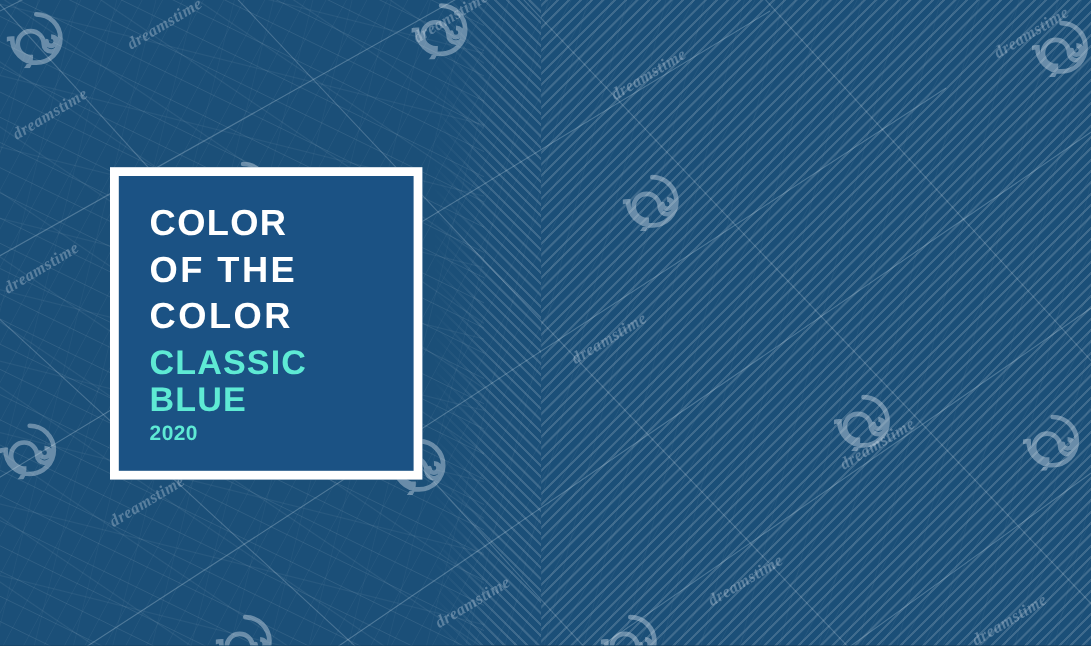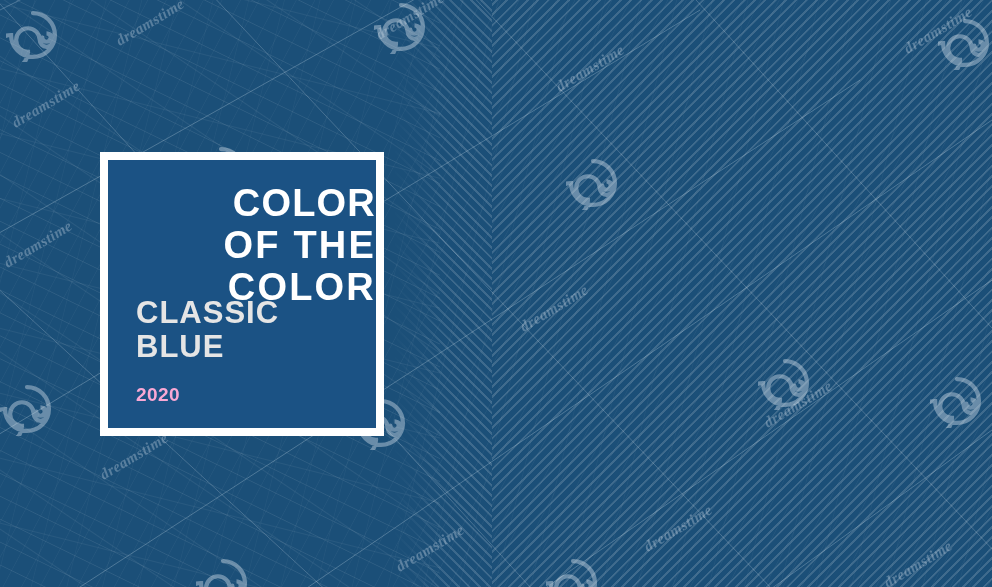--- a/index.html
+++ b/index.html
@@ -145,46 +145,45 @@
   }
   .card-inner {
     position: absolute;
     inset: 0;
     padding: 22px 0 0 28px;
     box-sizing: border-box;
   }
   .t-head {
     color: #ffffff;
     font-weight: 700;
-    font-size: 38px;
+    font-size: 33px;
     line-height: 42px;
     letter-spacing: 1.2px;
-    text-align: right;
   }
   .t-head .l2 { letter-spacing: 2.2px; }
   .card-bottom {
     position: absolute;
     left: 28px;
     bottom: 22px;
   }
   .t-sub {
-    color: #e5e5e5;
+    color: #5eead4;
     font-weight: 700;
     font-size: 31px;
     line-height: 34px;
     letter-spacing: 1.0px;
     margin-top: 24px;
   }
   .t-year {
-    color: #f9a8d4;
+    color: #5eead4;
     font-weight: 700;
     font-size: 19px;
     line-height: 22px;
     letter-spacing: 0.4px;
-    margin-top: 20px;
+    margin-top: 3px;
   }
 </style>
 </head>
 <body>
 
 <div id="stage">
 
   <div class="bg-base"></div>
   <div class="bg-left-solid"></div>
   <div class="stripes-right"></div>

